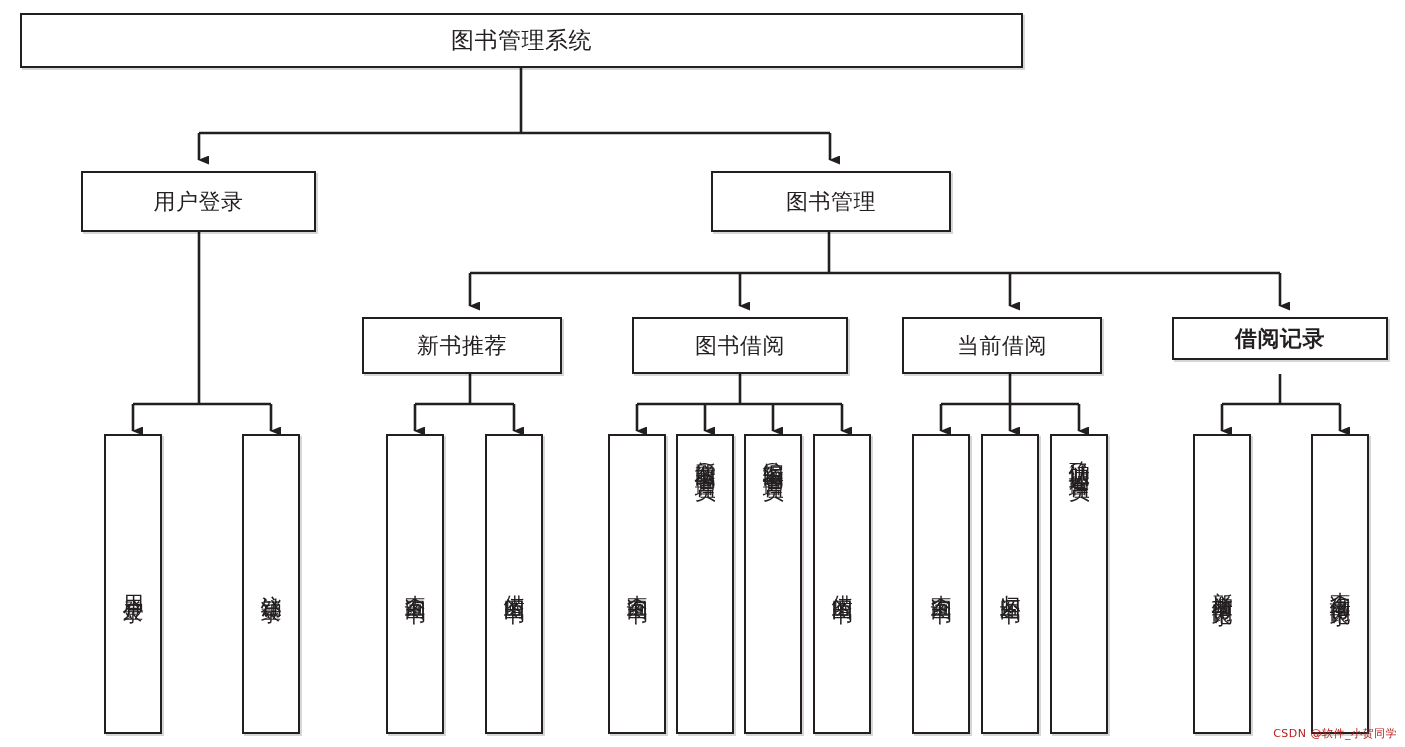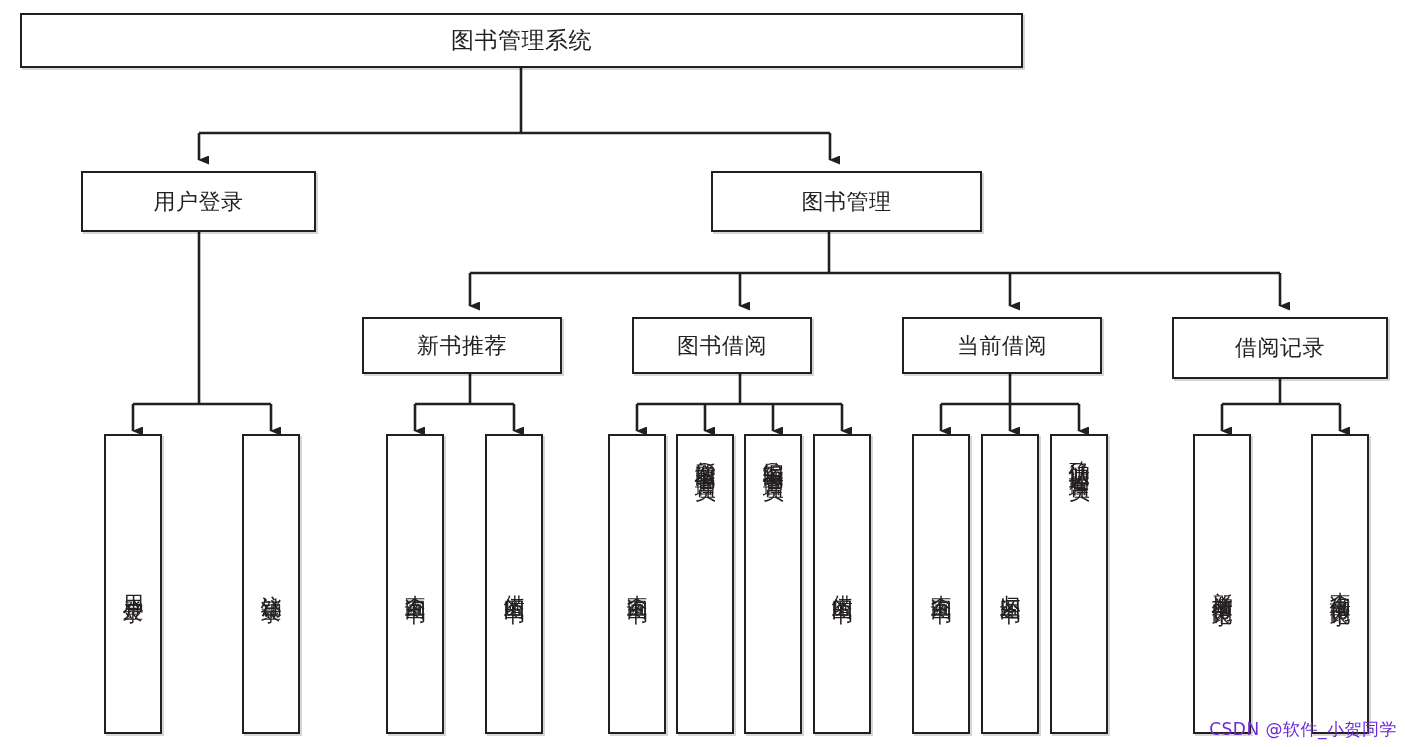--- a/index.html
+++ b/index.html
@@ -67,22 +67,22 @@
   }
   
   .node.vert.center-text {
     align-items: center;
     padding-top: 0;
   }
   #watermark {
     position: absolute;
     right: 8px;
     bottom: 6px;
-    font-size: 17px;
-    color: #6d28d9;
+    font-size: 11px;
+    color: #b91c1c;
     letter-spacing: 0.5px;
     white-space: nowrap;
   }
 </style>
 </head>
 <body>
 
 <div id="diagram-root">
 
   <svg id="edge-layer" viewBox="0 0 1405 747" width="1405" height="747" xmlns="http://www.w3.org/2000/svg">
@@ -139,37 +139,37 @@
   </svg>
 
   <div class="node horiz root" style="left:20px; top:13px; width:1003px; height:55px;">
     <span class="label">图书管理系统</span>
   </div>
 
   <div class="node horiz" style="left:81px; top:171px; width:235px; height:61px;">
     <span class="label">用户登录</span>
   </div>
 
-  <div class="node horiz" style="left:711px; top:171px; width:271px; height:61px;">
+  <div class="node horiz" style="left:711px; top:171px; width:240px; height:61px;">
     <span class="label">图书管理</span>
   </div>
 
   <div class="node horiz" style="left:362px; top:317px; width:200px; height:57px;">
     <span class="label">新书推荐</span>
   </div>
 
-  <div class="node horiz" style="left:632px; top:317px; width:180px; height:57px;">
+  <div class="node horiz" style="left:632px; top:317px; width:216px; height:57px;">
     <span class="label">图书借阅</span>
   </div>
 
   <div class="node horiz" style="left:902px; top:317px; width:200px; height:57px;">
     <span class="label">当前借阅</span>
   </div>
 
-  <div class="node horiz" style="left:1172px; top:317px; width:216px; height:62px;">
+  <div class="node horiz" style="left:1172px; top:317px; width:216px; height:43px;font-weight:bold;">
     <span class="label">借阅记录</span>
   </div>
 
   <div class="node vert center-text" style="left:104px; top:434px; width:58px; height:300px;">
     <span class="label">用户登录</span>
   </div>
 
   <div class="node vert center-text" style="left:242px; top:434px; width:58px; height:300px;">
     <span class="label">注销登录</span>
   </div>

